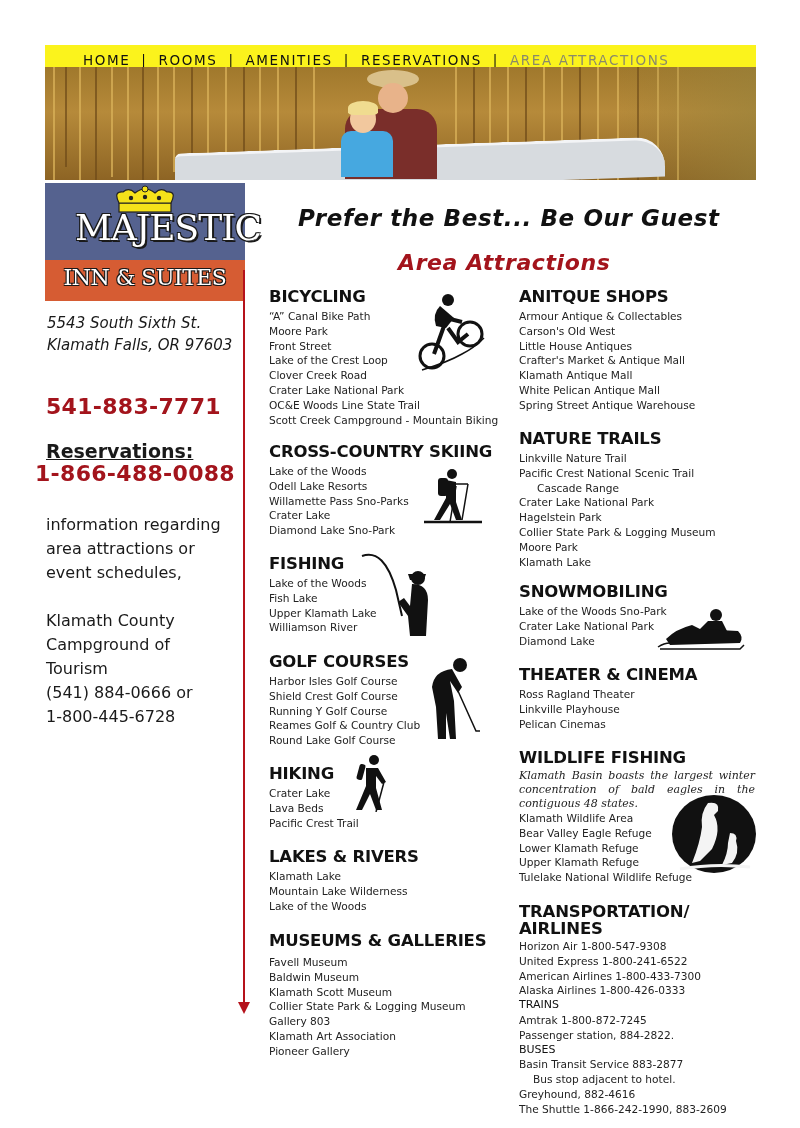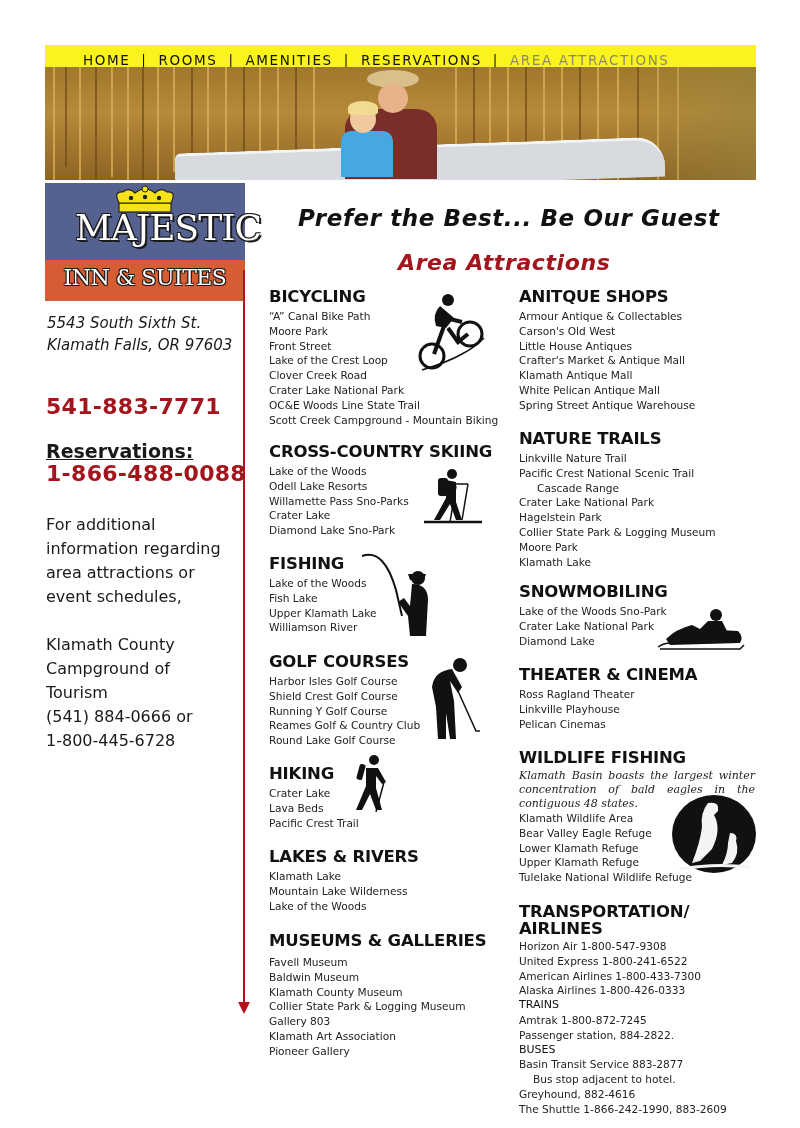--- a/index.html
+++ b/index.html
@@ -53,21 +53,21 @@
 
   
   .vline { position: absolute; left: 243px; top: 270px; width: 2px; height: 736px; background: #b5121b; }
   .varrow { position: absolute; left: 238px; top: 1002px; width: 0; height: 0;
     border-left: 6px solid transparent; border-right: 6px solid transparent; border-top: 12px solid #b5121b; }
 
   
   .address { position: absolute; left: 47px; top: 312px; font-style: italic; font-size: 15px; line-height: 22px; color: #1a1a1a; }
   .phone { position: absolute; left: 46px; top: 394px; font-size: 22px; font-weight: bold; color: #a3141c; letter-spacing: .3px; }
   .res-label { position: absolute; left: 46px; top: 440px; font-size: 19px; font-weight: bold; color: #1a1a1a; text-decoration: underline; }
-  .res-phone { position: absolute; left: 46px; top: 461px; font-size: 22px; font-weight: bold; color: #a3141c; letter-spacing: .3px; }
+  .res-phone { position: absolute; left: 35px; top: 461px; font-size: 22px; font-weight: bold; color: #a3141c; letter-spacing: .3px; }
   .info { position: absolute; left: 46px; top: 513px; font-size: 16px; line-height: 24px; color: #1a1a1a; }
   .info .gap { height: 24px; }
 
   
   .tagline { position: absolute; left: 298px; top: 205px; font-family: "DejaVu Sans", sans-serif; font-style: italic; font-weight: bold; font-size: 23px; letter-spacing: .6px; color: #111; }
   .area-title { position: absolute; left: 398px; top: 250px; font-style: italic; font-weight: bold; font-size: 22px; letter-spacing: .6px; color: #a3141c; }
 
   
   .sec { position: absolute; }
   .sec h3 { font-family: "DejaVu Sans", sans-serif; font-size: 16.5px; font-weight: bold; letter-spacing: -.2px; color: #111; line-height: 20px; margin-bottom: 2px; }
@@ -154,21 +154,20 @@
 <div class="varrow"></div>
 
 <div class="address">
   <div>5543 South Sixth St.</div>
   <div>Klamath Falls, OR 97603</div>
 </div>
 <div class="phone">541-883-7771</div>
 <div class="res-label">Reservations:</div>
 <div class="res-phone">1-866-488-0088</div>
 <div class="info">
-  <div>For additional</div>
   <div>information regarding</div>
   <div>area attractions or</div>
   <div>event schedules,</div>
   <div class="gap"></div>
   <div>Klamath County</div>
   <div>Campground of</div>
   <div>Tourism</div>
   <div>(541) 884-0666 or</div>
   <div>1-800-445-6728</div>
 </div>
@@ -270,21 +269,21 @@
     <div>Mountain Lake Wilderness</div>
     <div>Lake of the Woods</div>
   </div>
 </div>
 
 <div class="sec" style="left:269px;top:931px">
   <h3 style="margin-bottom:4px">MUSEUMS &amp; GALLERIES</h3>
   <div class="items">
     <div>Favell Museum</div>
     <div>Baldwin Museum</div>
-    <div>Klamath County Museum</div>
+    <div>Klamath Scott Museum</div>
     <div>Collier State Park &amp; Logging Museum</div>
     <div>Gallery 803</div>
     <div>Klamath Art Association</div>
     <div>Pioneer Gallery</div>
   </div>
 </div>
 
 <div class="sec" style="left:519px;top:287px">
   <h3>ANITQUE SHOPS</h3>
   <div class="items">

